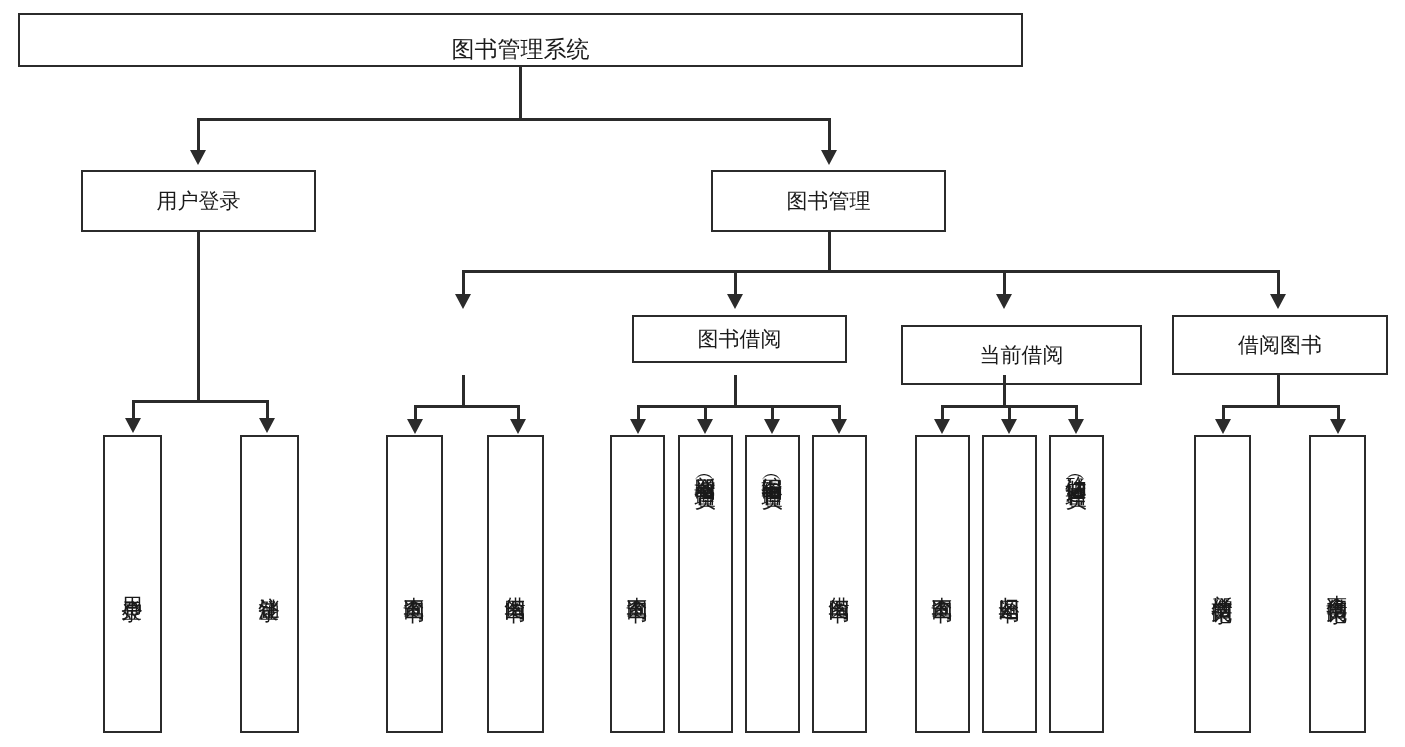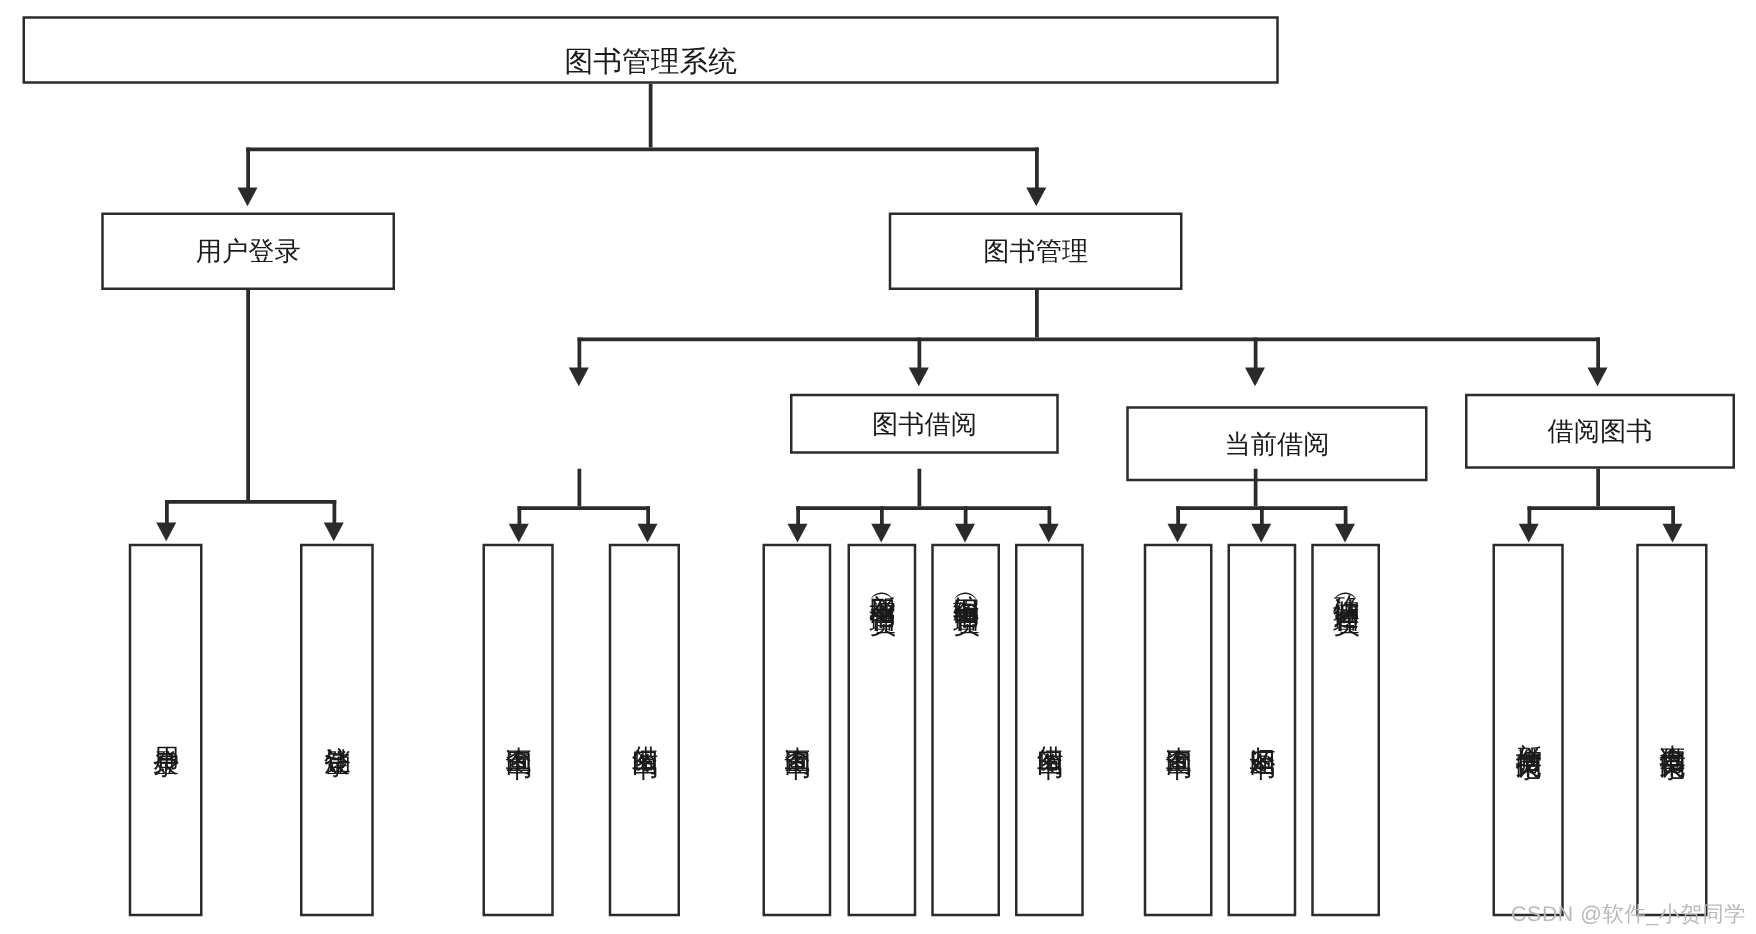--- a/index.html
+++ b/index.html
@@ -211,15 +211,14 @@
     <span class="vtext">确认归还（管理员）</span>
   </div>
 
   <div class="node leaf short" style="left:1194px; top:435px; width:57px; height:298px;">
     <span class="vtext">新增借阅记录</span>
   </div>
   <div class="node leaf short" style="left:1309px; top:435px; width:57px; height:298px;">
     <span class="vtext">查询借阅记录</span>
   </div>
 
-  <div id="watermark">CSDN @软件_小贺同学</div>
 
 </div>
 
 </body></html>

